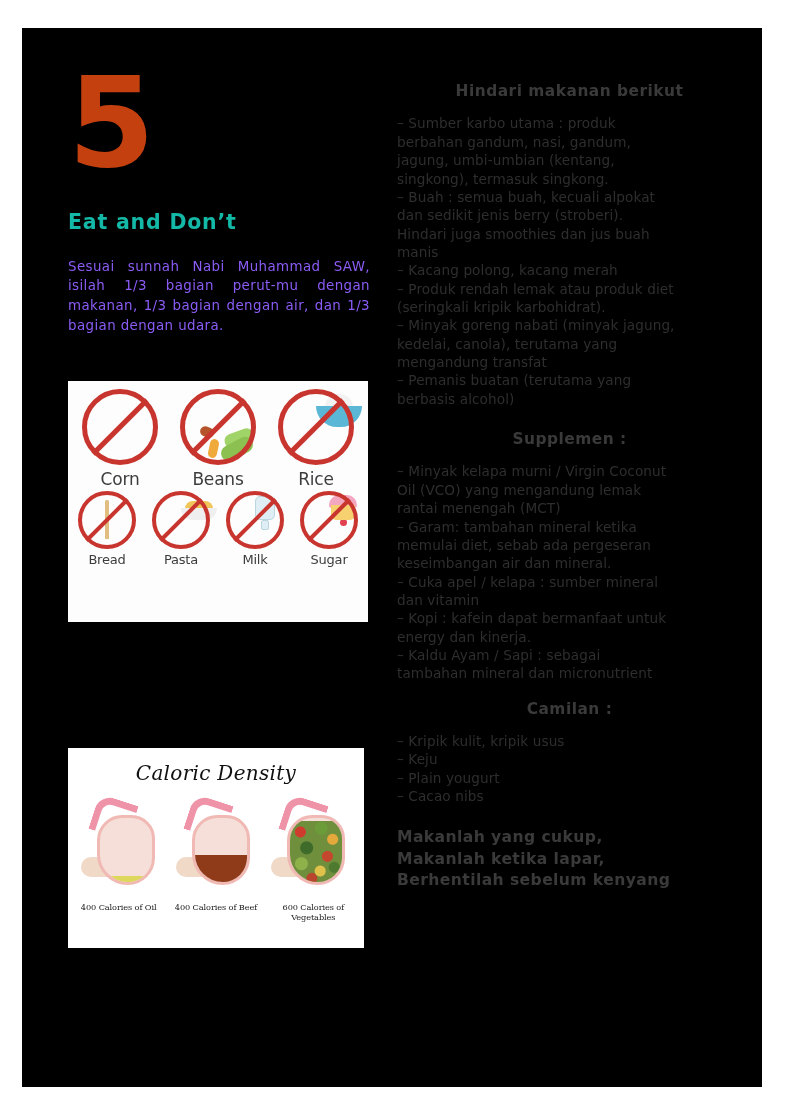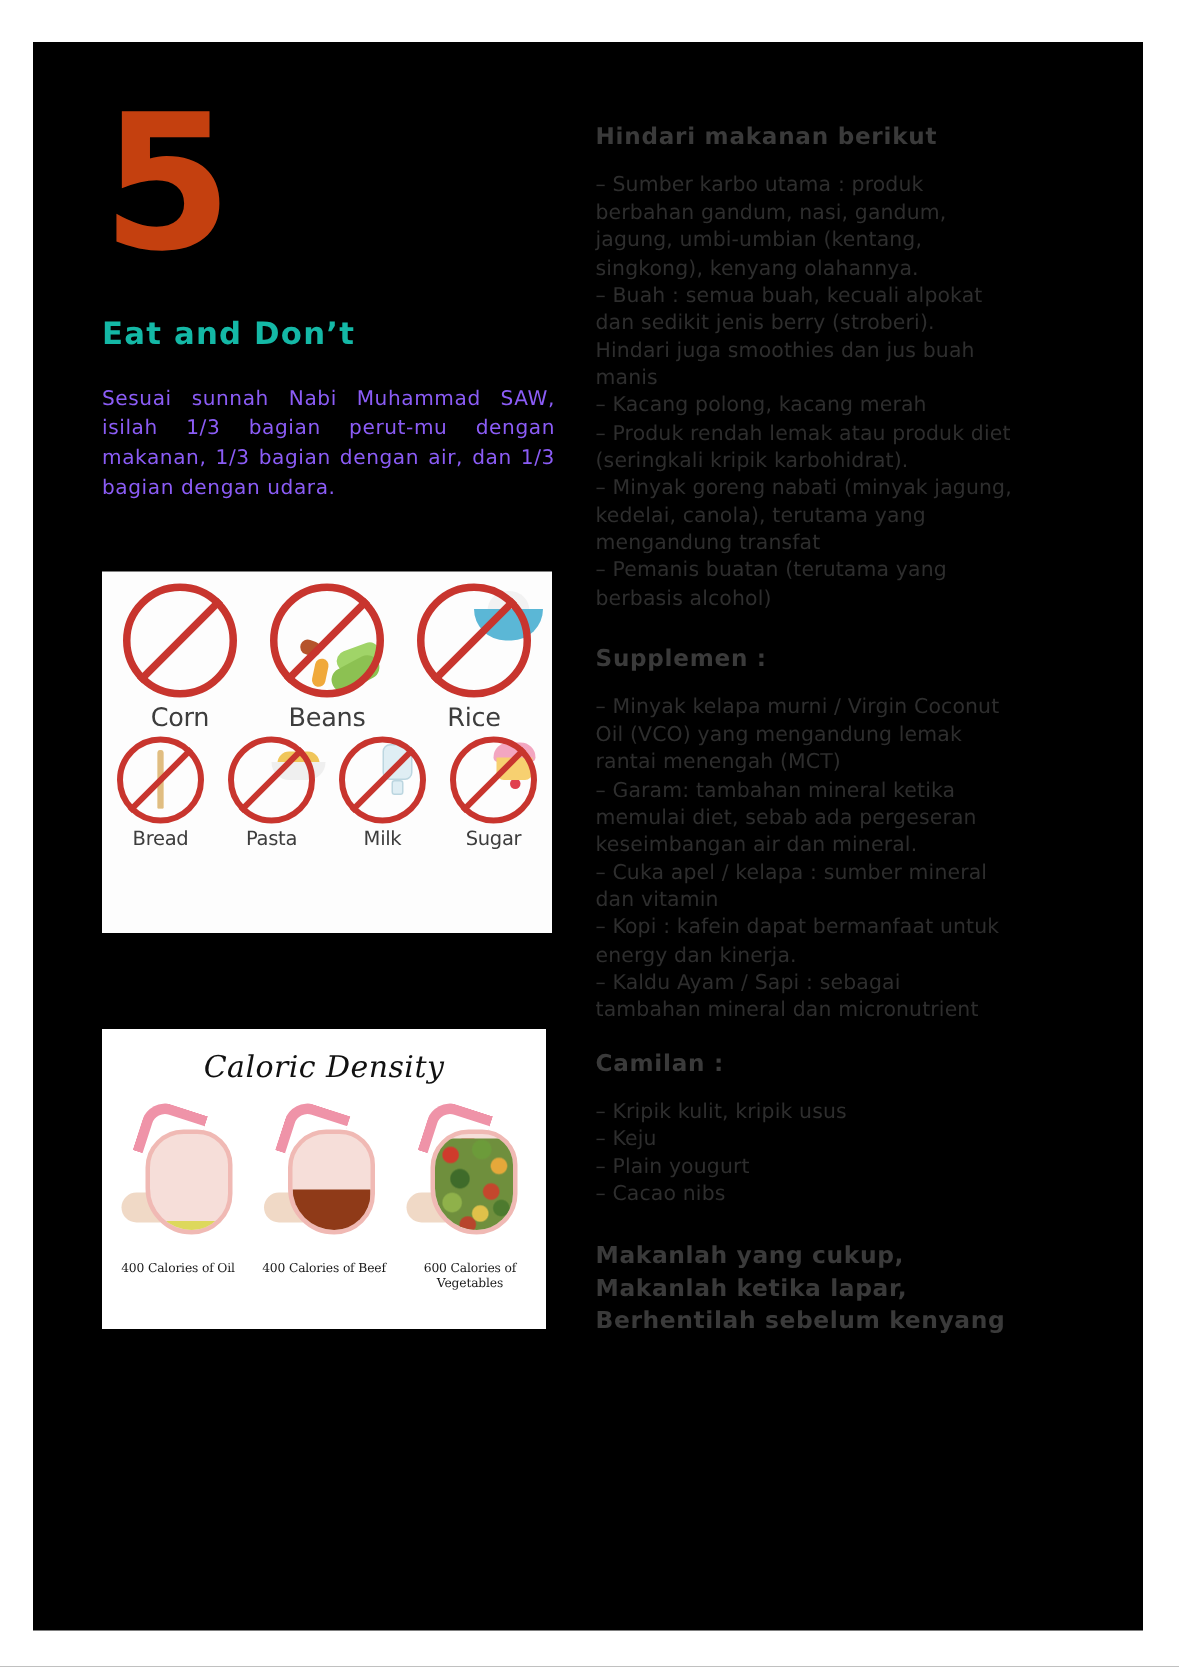--- a/index.html
+++ b/index.html
@@ -154,21 +154,21 @@
   .shape-sugar .cream { position:absolute; left:0px; bottom:12px; width:28px; height:13px; background:#f3a6c0; border-radius:13px 13px 4px 4px; }
   .shape-sugar .cherry { position:absolute; left:11px; top:-1px; width:7px; height:7px; background:#e0404f; border-radius:50%; }
   .shape-milk { width: 20px; height: 32px; }
   .shape-milk .body { position:absolute; left:0; bottom:0; width:20px; height:24px; background:#dfeef4; border:1px solid #bcd6e0; box-sizing:border-box; border-radius:5px; }
   .shape-milk .neck { position:absolute; left:6px; top:0; width:8px; height:10px; background:#dfeef4; border:1px solid #bcd6e0; box-sizing:border-box; border-radius:2px; }
 
   
   #panel-caloric {
     position: absolute;
     left: 46px;
-    top: 658px;
+    top: 720px;
     width: 296px;
     height: 200px;
     background: #ffffff;
     overflow: hidden;
   }
   #caloric-title {
     text-align: center;
     font-family: "DejaVu Serif", serif;
     font-style: italic;
     font-size: 20px;
@@ -257,20 +257,21 @@
     top: 54px;
     width: 345px;
   }
   .r-heading {
     font-size: 15.4px;
     font-weight: bold;
     color: #3a3a3a;
     letter-spacing: 0.5px;
     margin: 0 0 14px 0;
     line-height: 1.2;
+    text-align: center;
   }
   .r-body {
     font-size: 13.6px;
     color: #2e2e2e;
     line-height: 1.35;
     margin: 0;
     letter-spacing: 0.1px;
   }
   .r-body .li { display: block; }
   .block-gap { height: 22px; }
@@ -406,21 +407,21 @@
     </div>
   </div>
 
   <div id="right-col">
 
     <div class="r-heading">Hindari makanan berikut</div>
     <div class="r-body">
       <span class="li">– Sumber karbo utama : produk</span>
       <span class="li">berbahan gandum, nasi, gandum,</span>
       <span class="li">jagung, umbi-umbian (kentang,</span>
-      <span class="li">singkong), kenyang olahannya.</span>
+      <span class="li">singkong), termasuk singkong.</span>
       <span class="li">– Buah : semua buah, kecuali alpokat</span>
       <span class="li">dan sedikit jenis berry (stroberi).</span>
       <span class="li">Hindari juga smoothies dan jus buah</span>
       <span class="li">manis</span>
       <span class="li">– Kacang polong, kacang merah</span>
       <span class="li">– Produk rendah lemak atau produk diet</span>
       <span class="li">(seringkali kripik karbohidrat).</span>
       <span class="li">– Minyak goreng nabati (minyak jagung,</span>
       <span class="li">kedelai, canola), terutama yang</span>
       <span class="li">mengandung transfat</span>

